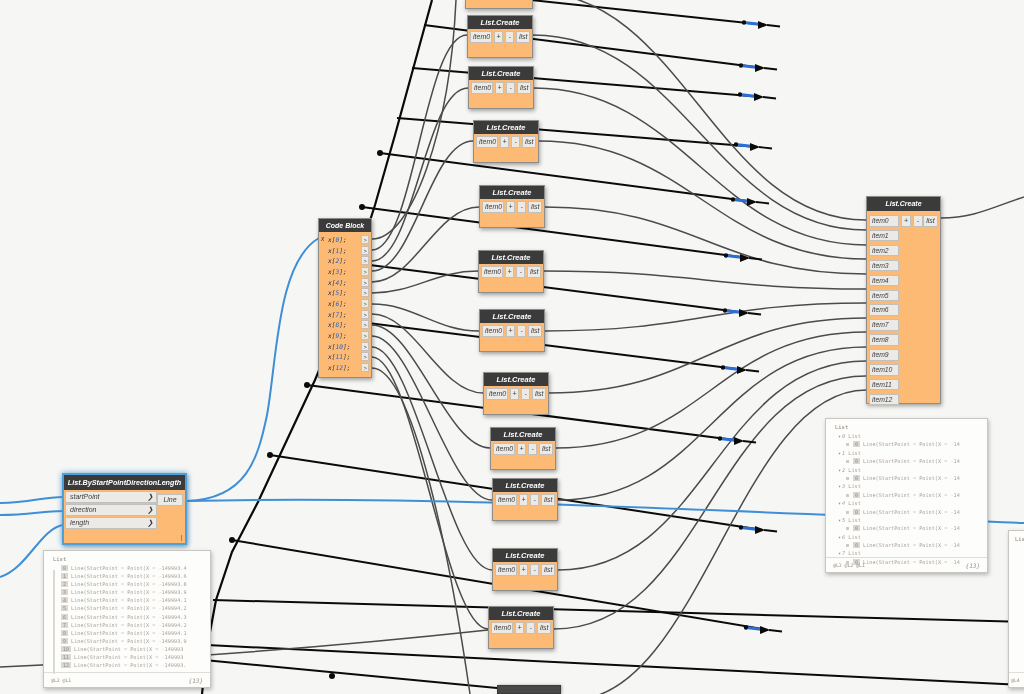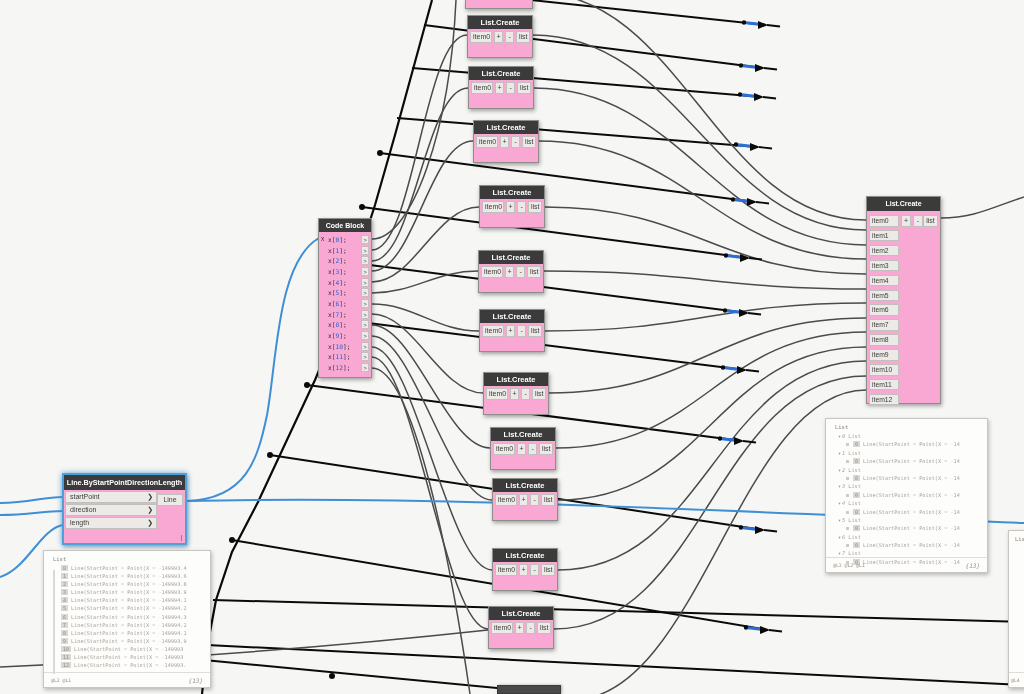--- a/index.html
+++ b/index.html
@@ -1,22 +1,22 @@
 <!DOCTYPE html>
 <html><head>
 <meta charset="utf-8">
 <style>
   * { box-sizing: border-box; margin:0; padding:0; }
   html,body { width:1024px; height:694px; overflow:hidden; }
   body { font-family:"Liberation Sans", sans-serif; background:#f6f6f5; }
   #canvas { position:relative; width:1024px; height:694px; background:#f6f6f5; overflow:hidden; }
   #wire-layer { position:absolute; left:0; top:0; z-index:1; }
 
-  .node { position:absolute; z-index:2; background:#f9a8d4; border:1px solid #8f8d8a;
-          box-shadow:1px 2px 4px rgba(0,0,0,.35); }
+  .node { position:absolute; z-index:2; background:#fdba74; border:1px solid #8f8d8a;
+          box-shadow:1px 2px 4px rgba(0,0,0,.35);font-style:italic; }
   .node-header { background:#3b3b3b; color:#fff; font-weight:bold; text-align:center;
                  font-size:7.5px; line-height:13px; height:13px; white-space:nowrap; overflow:hidden; }
   .portbox { background:#eceae6; border:1px solid #c2c0bc; color:#3d3d3d; font-size:7px;
              line-height:10px; text-align:center; }
 
   
   .list-node { width:66px; height:43px; }
   .list-node .row { display:flex; gap:2px; padding:2px 2px 0 2px; align-items:center; }
   .list-node .in    { width:24px; height:12px; text-align:left; padding-left:2px; }
   .list-node .btn   { width:10px; height:12px; }
@@ -381,21 +381,21 @@
           <span class="cb-port">&gt;</span>
         </div>
         <div class="cb-row">
           <span class="cb-text">x[<b>12</b>];</span>
           <span class="cb-port">&gt;</span>
         </div>
       </div>
   </div>
 
   <div class="node" id="line-node">
-    <div class="node-header">Line.ByStartPointDirectionLength</div>
+    <div class="node-header">List.ByStartPointDirectionLength</div>
     <div id="line-rows">
         <div class="lrow">
           <div class="portbox lbl">startPoint<span class="chev">❯</span></div>
         </div>
         <div class="lrow">
           <div class="portbox lbl">direction<span class="chev">❯</span></div>
         </div>
         <div class="lrow">
           <div class="portbox lbl">length<span class="chev">❯</span></div>
         </div>

